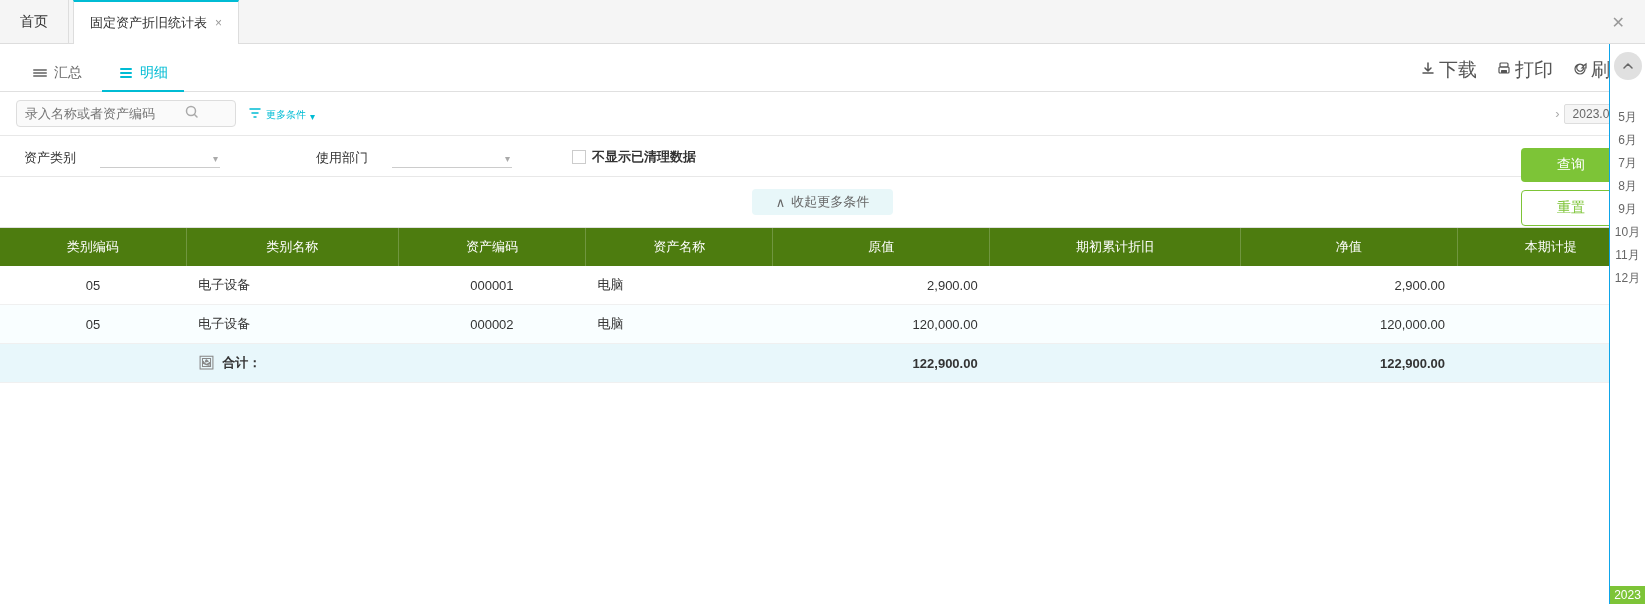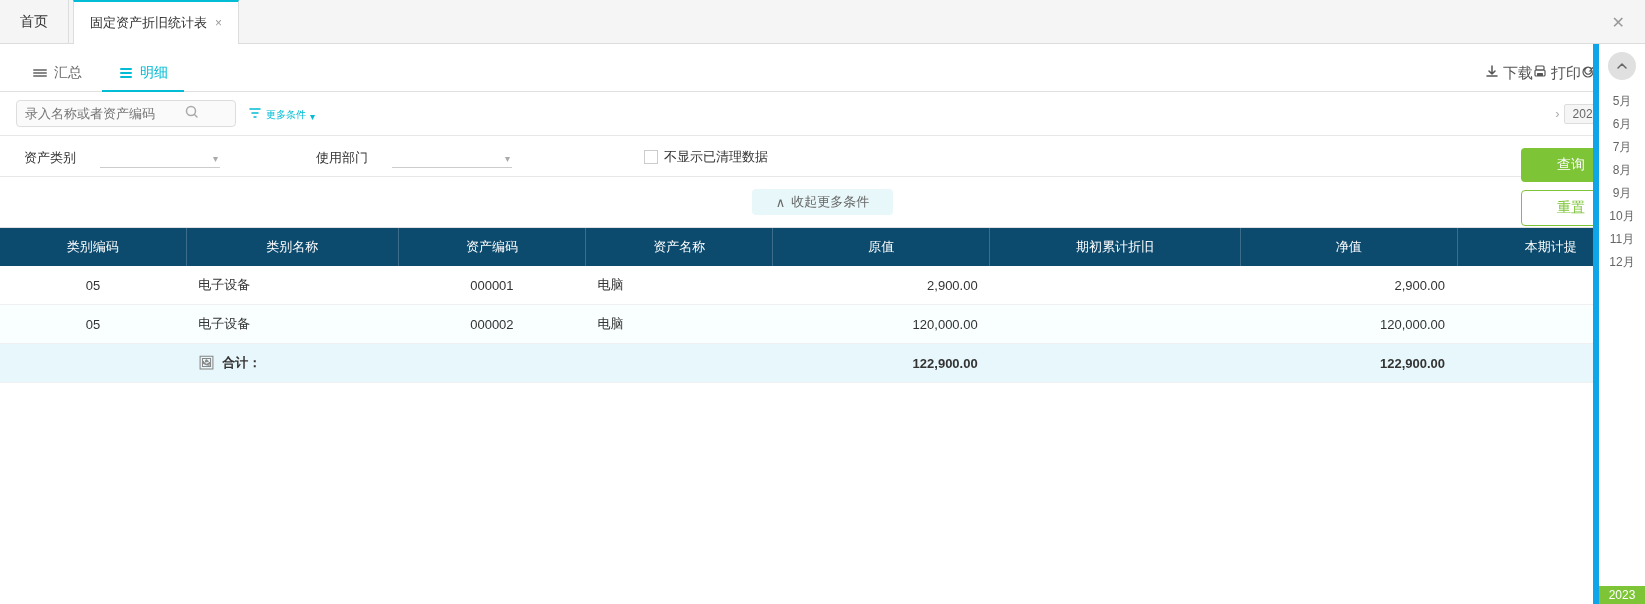--- a/index.html
+++ b/index.html
@@ -97,23 +97,24 @@
     .sub-tab-icon {
       width: 16px;
       height: 16px;
       display: inline-flex;
       align-items: center;
       justify-content: center;
     }
     .sub-tab-actions {
       display: flex;
       align-items: center;
+      gap: 20px;
       padding-bottom: 8px;
       color: #555;
-      font-size: 15px;
+      font-size: 19px;
     }
     .action-btn {
       display: flex;
       align-items: center;
       gap: 4px;
       cursor: pointer;
       color: #555;
     }
 
     
@@ -286,21 +287,21 @@
     .table-container {
       flex: 1;
       overflow: auto;
       background: #fff;
     }
     table {
       width: 100%;
       border-collapse: collapse;
     }
     thead tr {
-      background: #0c4a6e;
+      background: #4d7c0f;
       color: #fff;
       margin-left: 6px;
     }
     thead th {
       padding: 10px 12px;
       text-align: center;
       font-weight: normal;
       font-size: 13px;
       border-right: 1px solid rgba(255,255,255,0.2);
     }
@@ -326,28 +327,28 @@
     .total-icon {
       color: #888;
       margin-right: 4px;
     }
 
     
     .right-sidebar {
       position: fixed;
       right: 0;
       top: 44px;
-      width: 52px;
-      background: #fff;
-      border-left: 6px solid #0ea5e9;
+      width: 36px;
+      background: #fff;
+      border-left: 1px solid #0ea5e9;
       display: flex;
       flex-direction: column;
       align-items: center;
       padding-top: 8px;
-      gap: 2px;
+      gap: 18px;
       height: calc(604px - 44px);
       z-index: 100;
     }
     .sidebar-arrow {
       width: 28px;
       height: 28px;
       display: flex;
       align-items: center;
       justify-content: center;
       background: #e0e0e0;
@@ -478,21 +479,21 @@
     </div>
   </div>
   <div class="filter-group" style="margin-left:80px;">
     <span class="filter-label">使用部门</span>
     <div class="filter-select-wrap">
       <select class="filter-select">
         <option value=""></option>
       </select>
     </div>
   </div>
-  <div class="filter-checkbox-wrap" style="margin-left:116px;">
+  <div class="filter-checkbox-wrap" style="margin-left:44px;font-weight:bold;">
     <span class="filter-checkbox"></span>
     <span class="filter-label">不显示已清理数据</span>
   </div>
   <div class="filter-actions">
     <button class="btn-query">查询</button>
     <button class="btn-reset">重置</button>
   </div>
 </div>
 
 <div class="collapse-row">

